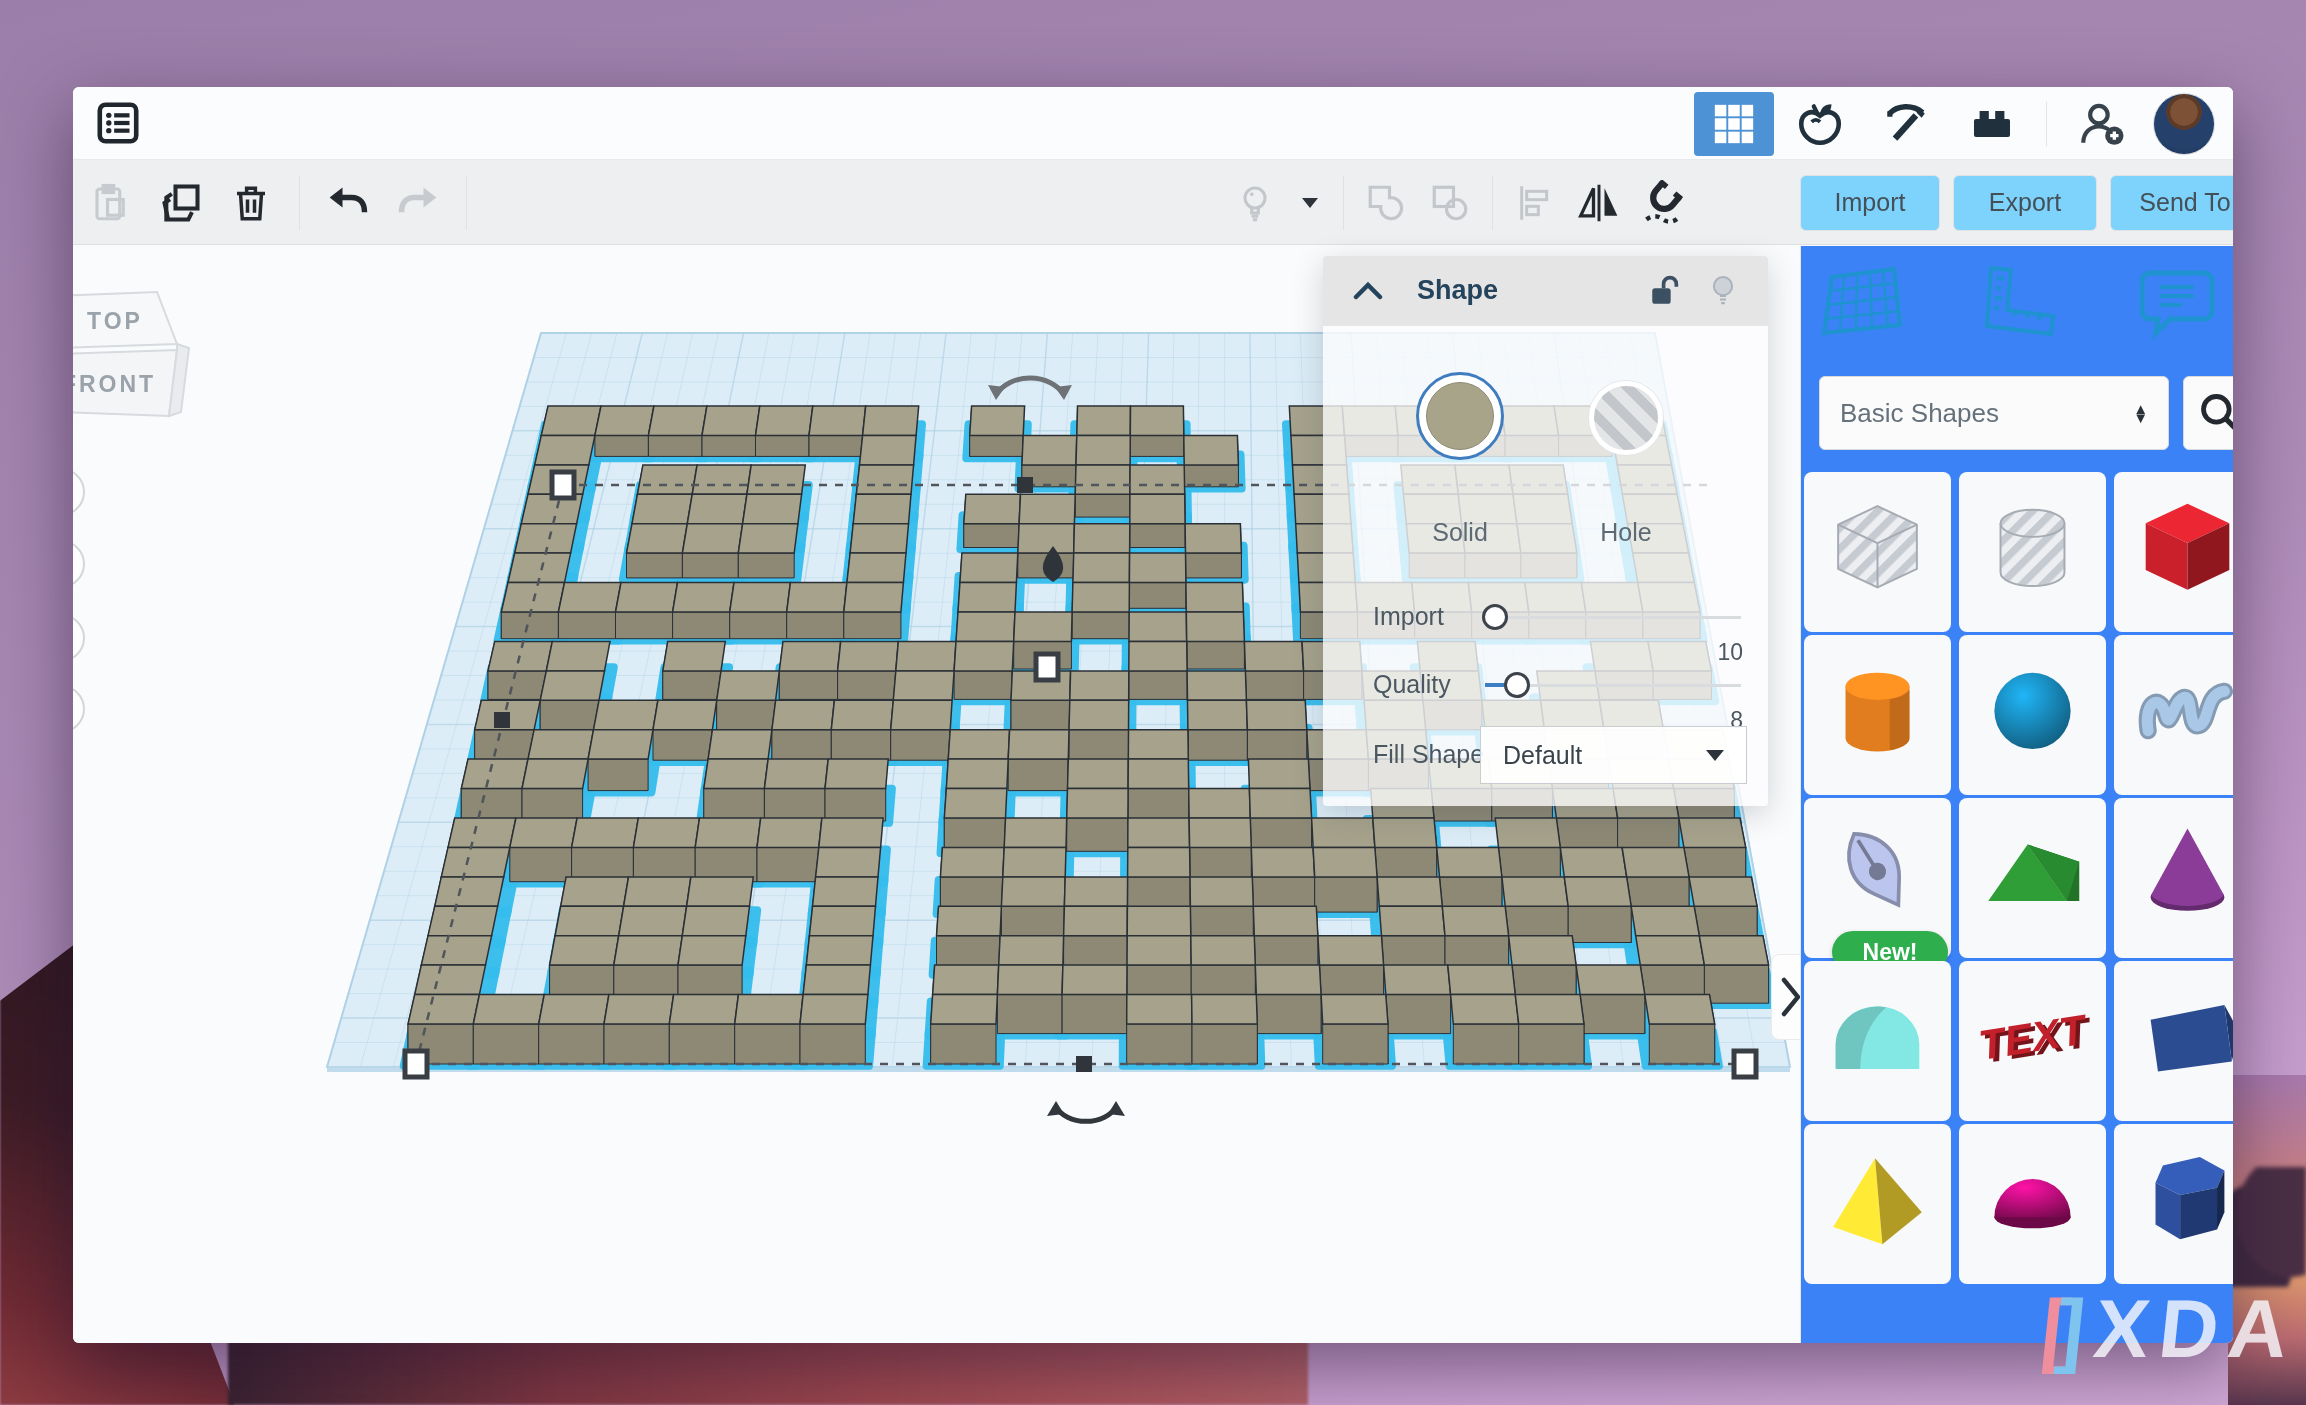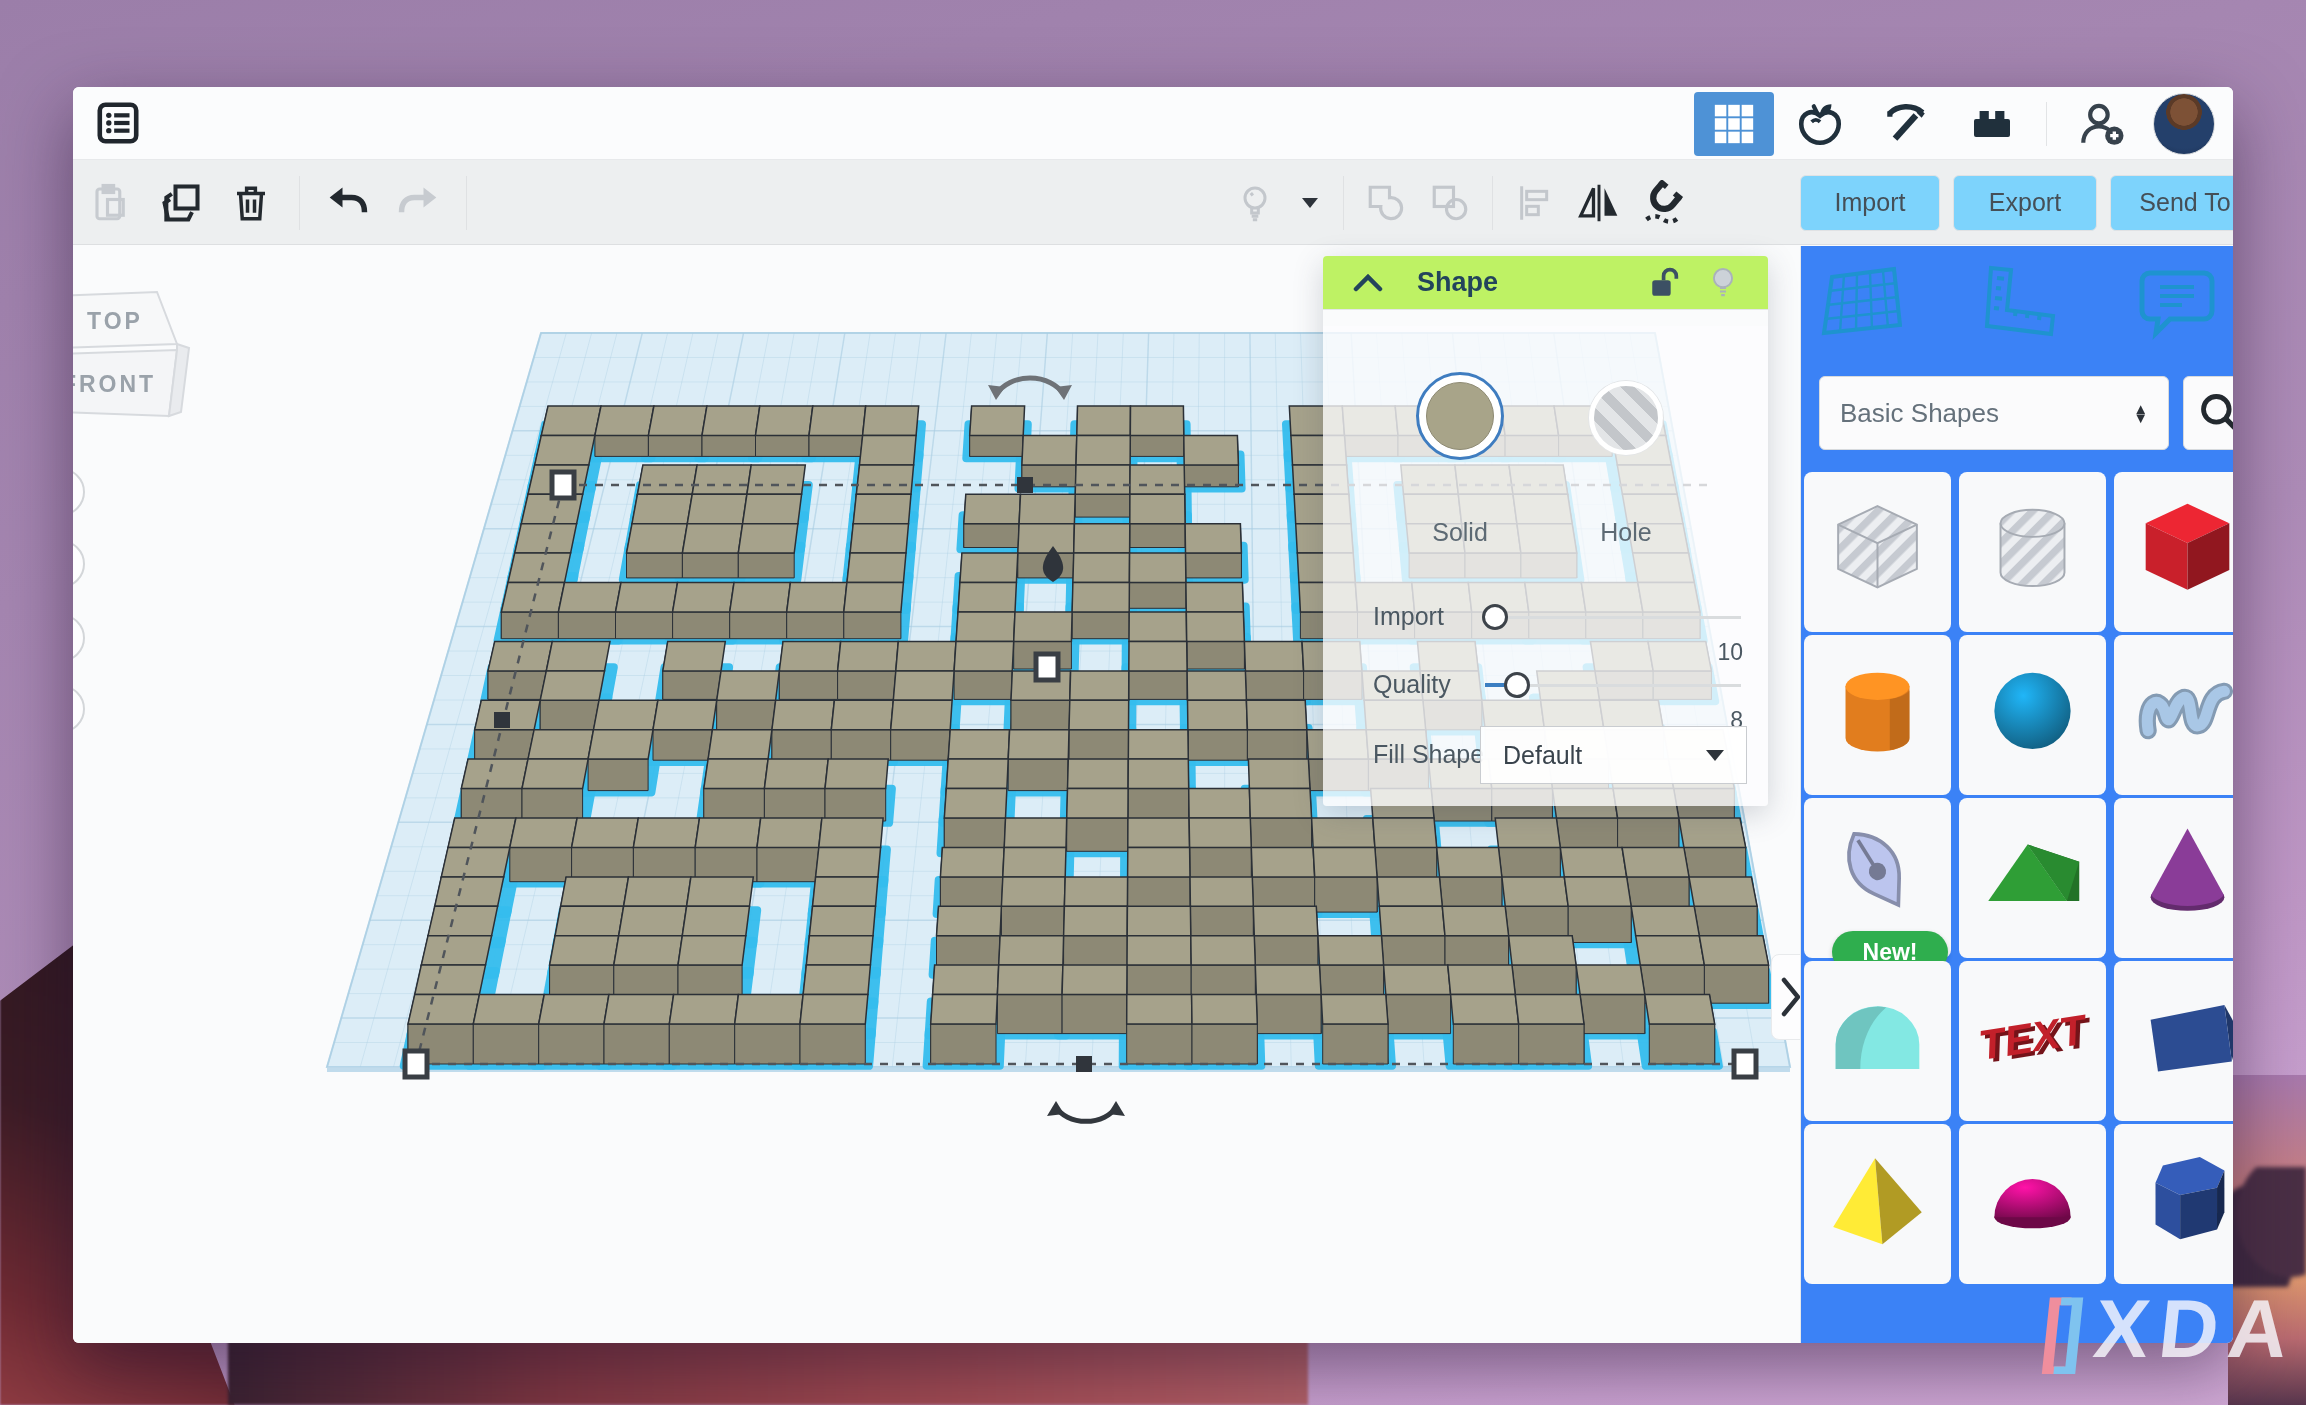--- a/index.html
+++ b/index.html
@@ -52,21 +52,21 @@
   #vp-svg{position:absolute;left:0;top:0;}
   .viewcube{position:absolute;left:-16px;top:36px;cursor:pointer;}
   .nav-circle{position:absolute;left:-36px;width:48px;height:48px;border-radius:50%;
     background:#fdfdfe;border:2px solid #d3d6d9;cursor:pointer;}
   .panel-toggle{position:absolute;left:1698px;top:708px;width:40px;height:86px;background:#fdfdfe;
     border:1px solid #e8eaec;border-radius:8px 0 0 8px;display:flex;align-items:center;justify-content:center;cursor:pointer;}
 
   
   .shape-panel{position:absolute;left:1250px;top:10px;width:445px;height:550px;border-radius:4px;
     box-shadow:0 8px 30px rgba(60,70,85,.22);overflow:hidden;}
-  .sp-header{position:absolute;left:0;top:0;width:100%;height:54px;background:#bef264;border-bottom:1px solid #e4e6e8;
+  .sp-header{position:absolute;left:0;top:0;width:100%;height:70px;background:#e5e5e5;border-bottom:1px solid #e4e6e8;
     display:flex;align-items:center;padding:0 30px;}
   .sp-title{font-size:27px;font-weight:700;color:#23445c;margin-left:34px;flex:1;}
   .sp-body{position:absolute;left:0;top:70px;width:100%;height:480px;background:rgba(252,253,254,.78);}
   .swatch-ring{position:absolute;width:88px;height:88px;border-radius:50%;border:3px solid #3f7dc0;
     display:flex;align-items:center;justify-content:center;background:#fff;cursor:pointer;}
   .swatch-inner{width:68px;height:68px;border-radius:50%;background:#a8a489;border:1px solid #8e8a73;}
   .swatch-hole{position:absolute;width:74px;height:74px;border-radius:50%;border:5px solid #ffffff;cursor:pointer;
     background:repeating-linear-gradient(45deg,#c3c6ca 0 10px,#e3e5e7 10px 21px);box-shadow:0 0 0 1px #e3e5e7;}
   .swatch-label{position:absolute;font-size:25px;color:#5d6a74;text-align:center;width:130px;margin-top:40px;}
   .sp-row-label{position:absolute;font-size:25px;color:#4b5862;}

